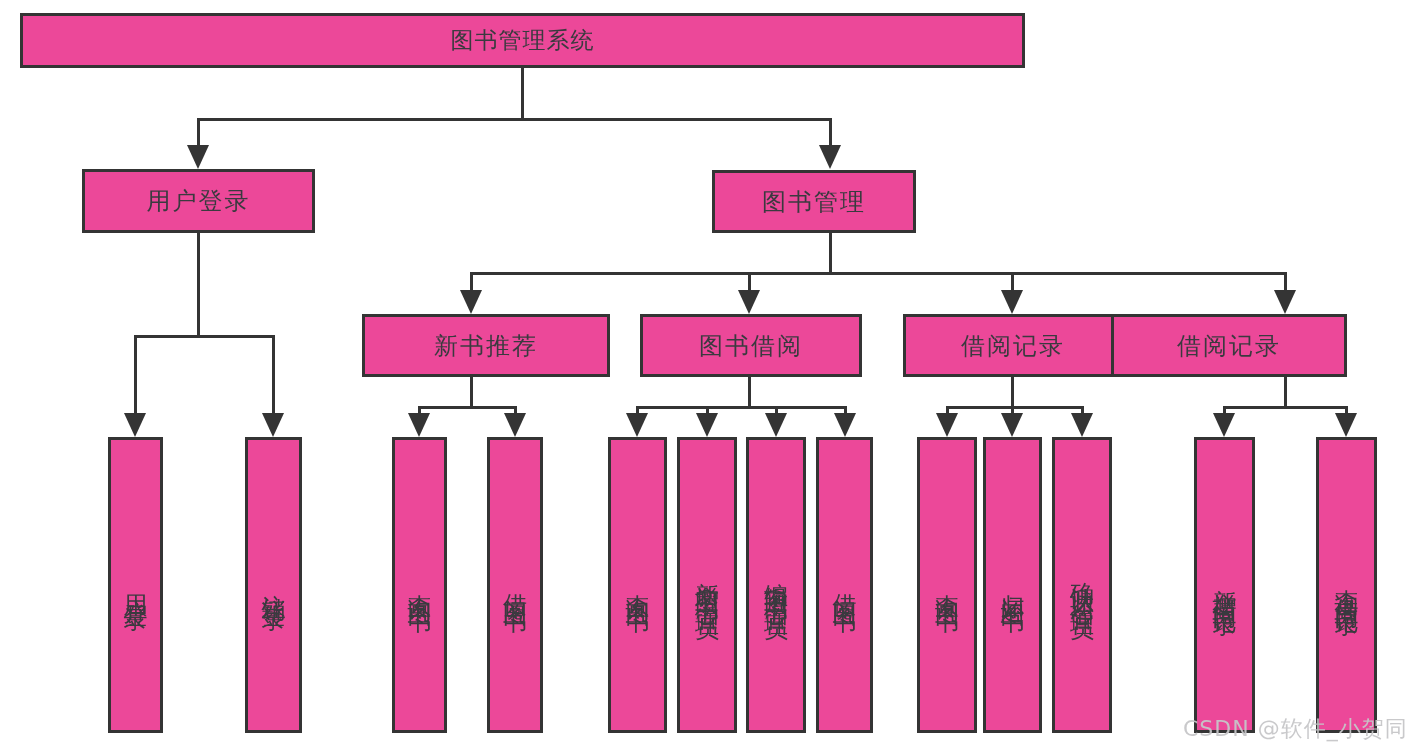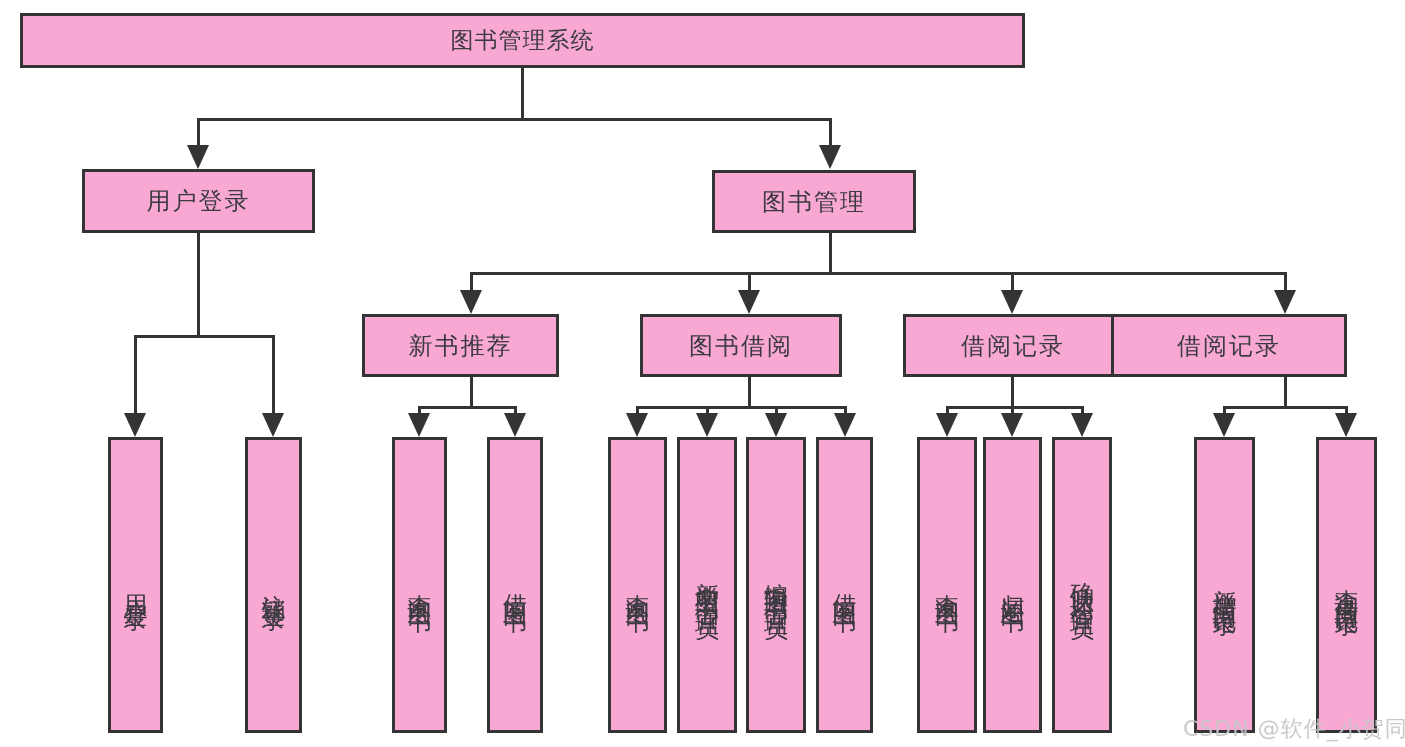--- a/index.html
+++ b/index.html
@@ -9,21 +9,21 @@
     height: 747px;
     background: #ffffff;
     overflow: hidden;
     font-family: "DejaVu Sans", "Liberation Sans", sans-serif;
     color: #3a3a3f;
   }
   .box {
     position: absolute;
     box-sizing: border-box;
     border: 3px solid #343434;
-    background: #f9a8d4;
+    background: #ec4899;
     display: flex;
     align-items: center;
     justify-content: center;
     text-align: center;
   }
   .hbox { font-size: 24px; letter-spacing: 2px; white-space: nowrap; }
   .root-box { font-size: 23px; letter-spacing: 1px; }
   .vbox {
     writing-mode: vertical-rl;
     text-orientation: mixed;
@@ -84,24 +84,24 @@
   <div class="line" style="left:470px; top:272px; width:817px; height:3px;"></div>
   <div class="line" style="left:470px;  top:272px; width:3px; height:25px;"></div>
   <div class="line" style="left:748px;  top:272px; width:3px; height:25px;"></div>
   <div class="line" style="left:1011px; top:272px; width:3px; height:25px;"></div>
   <div class="line" style="left:1284px; top:272px; width:3px; height:25px;"></div>
   <div class="arrow" style="left:460px;  top:290px;"></div>
   <div class="arrow" style="left:738px;  top:290px;"></div>
   <div class="arrow" style="left:1001px; top:290px;"></div>
   <div class="arrow" style="left:1274px; top:290px;"></div>
 
-  <div class="box hbox" style="left:362px; top:314px; width:197px; height:63px;">
+  <div class="box hbox" style="left:362px; top:314px; width:248px; height:63px;">
     <span>新书推荐</span>
   </div>
-  <div class="box hbox" style="left:640px; top:314px; width:202px; height:63px;text-align:center;">
+  <div class="box hbox" style="left:640px; top:314px; width:222px; height:63px;text-align:center;">
     <span>图书借阅</span>
   </div>
   <div class="box hbox" style="left:903px; top:314px; width:220px; height:63px;">
     <span>借阅记录</span>
   </div>
   <div class="box hbox" style="left:1111px; top:314px; width:236px; height:63px;text-align:center;">
     <span>借阅记录</span>
   </div>
 
   <div class="line" style="left:470px; top:377px; width:3px;  height:32px;"></div>

